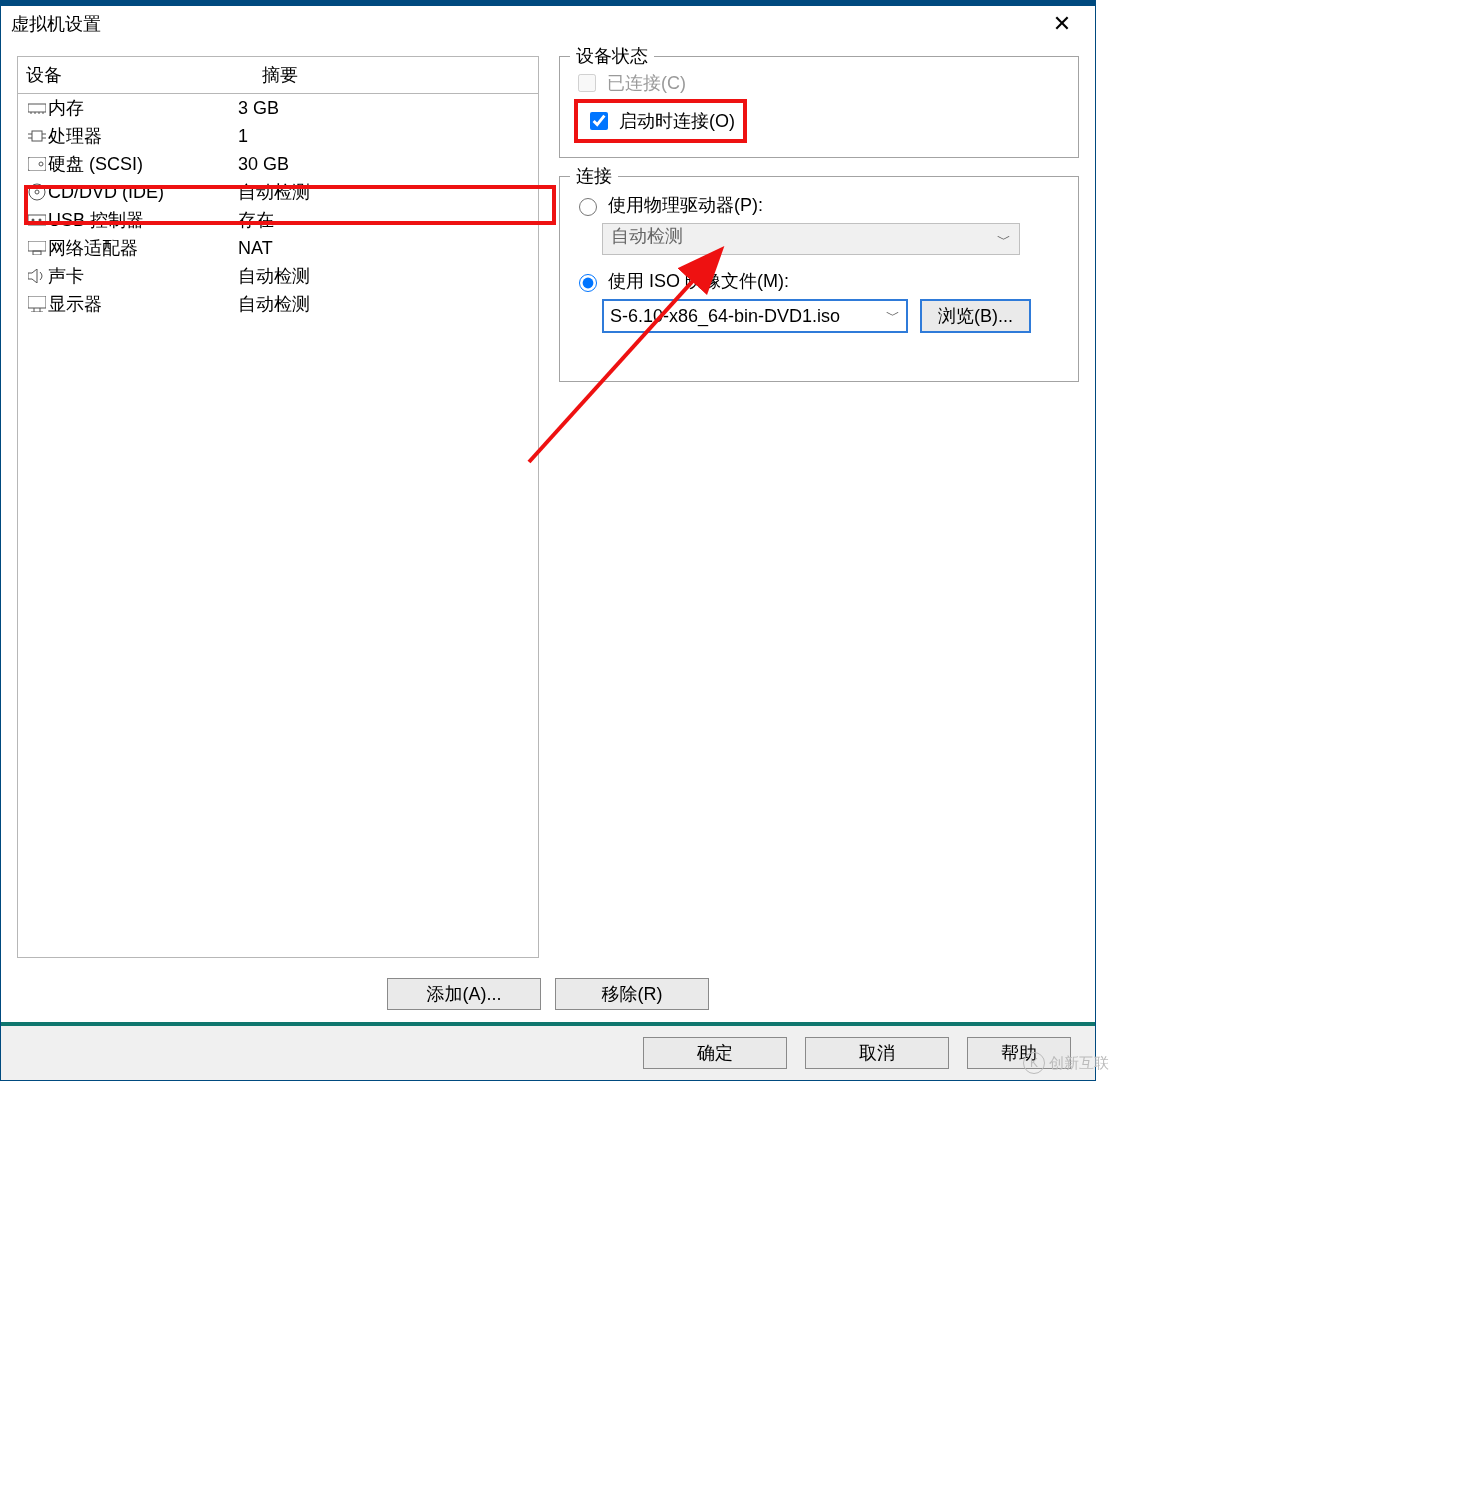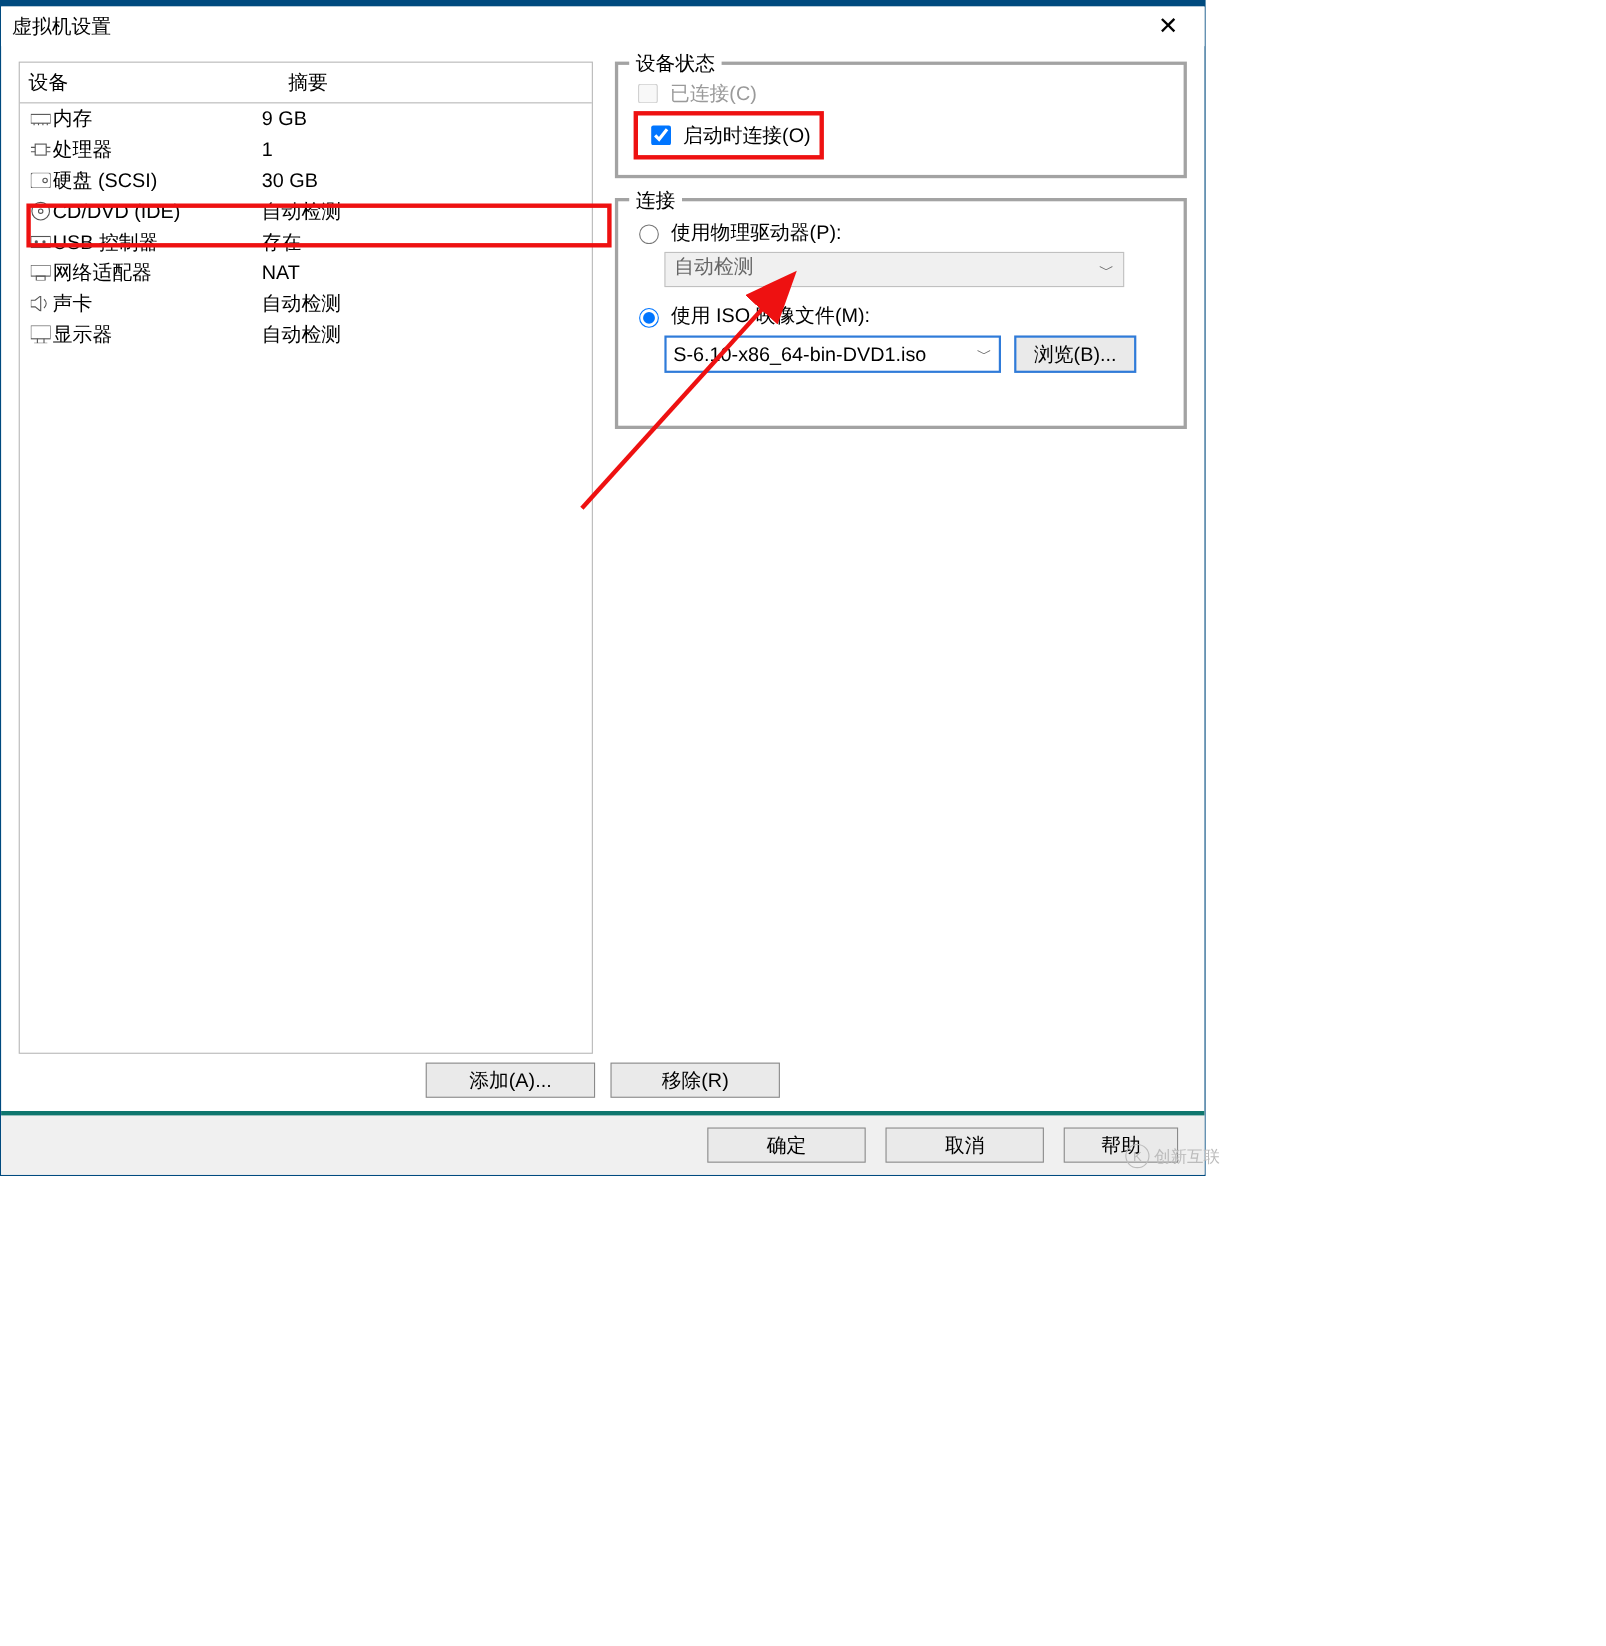--- a/index.html
+++ b/index.html
@@ -18,36 +18,36 @@
   .hdr div{padding:6px 8px;font-size:18px}
   .hdr .c1{width:220px}
   .rows{}
   .row{display:flex;align-items:center;height:28px;padding:0 8px}
   .row .ic{width:22px;display:flex;align-items:center;justify-content:center;color:#555}
   .row .nm{width:190px}
   .row .sm{flex:1}
   
   .hlrow{position:absolute;left:6px;top:128px;width:524px;height:32px;border:4px solid #e11;pointer-events:none}
   
-  .fs{border:3px solid #a3a3a3;padding:10px 14px 14px;margin-bottom:18px;position:relative}
+  .fs{border:1px solid #a3a3a3;padding:10px 14px 14px;margin-bottom:18px;position:relative}
   .fs .lg{position:absolute;top:-13px;left:10px;background:#fff;padding:0 6px}
   .chk{display:flex;align-items:center;gap:8px;margin:4px 0}
   .chk input{width:18px;height:18px}
   .chk.disabled{color:#9a9a9a}
   .redbox2{border:4px solid #e11;display:inline-block;padding:2px 8px}
   .rad{display:flex;align-items:center;gap:8px;margin:6px 0}
   .rad input{width:18px;height:18px}
   .sel{display:block;margin:6px 0 14px 28px;width:400px;height:30px;border:1px solid #c0c0c0;background:#f0f0f0;color:#666;padding:0 8px;position:relative}
   .sel .arrow{position:absolute;right:8px;top:7px;color:#666;font-size:14px}
   .isorow{display:flex;gap:12px;margin-left:28px;align-items:center}
   .combo{width:290px;height:30px;border:2px solid #2f7bd9;display:flex;align-items:center;padding:0 6px;justify-content:space-between}
   .combo .arrow{color:#666;font-size:14px}
   .btn{border:1px solid #8a8a8a;background:#eaeaea;height:30px;padding:0 16px;cursor:pointer;display:flex;align-items:center}
   .btn.blue{border:2px solid #2f7bd9}
-  .btnrow{display:flex;gap:14px;justify-content:center;margin-top:8px;margin-bottom:8px}
+  .btnrow{display:flex;gap:14px;justify-content:center;margin-top:20px;margin-bottom:8px}
   .advrow{display:flex;justify-content:flex-end;margin-top:52px}
   .footer{height:54px;background:#f0f0f0;display:flex;justify-content:flex-end;align-items:center;gap:18px;padding:0 24px;border-top:4px solid #0f766e}
   .footer .btn{min-width:110px;justify-content:center}
   svg{display:block}
   .watermark{position:absolute;right:-14px;bottom:6px;color:#bbb;font-size:15px;display:flex;align-items:center;gap:4px}
   .watermark .circ{width:20px;height:20px;border:1px solid #bbb;border-radius:50%;display:flex;align-items:center;justify-content:center;font-size:12px}
 </style>
 </head>
 <body>
 
@@ -70,21 +70,21 @@
             <span class="ic">
                 <svg width="18" height="12">
                   <rect x="0" y="2" width="18" height="8" fill="none" stroke="#555"></rect>
                   <line x1="3" y1="10" x2="3" y2="12" stroke="#555"></line>
                   <line x1="7" y1="10" x2="7" y2="12" stroke="#555"></line>
                   <line x1="11" y1="10" x2="11" y2="12" stroke="#555"></line>
                   <line x1="15" y1="10" x2="15" y2="12" stroke="#555"></line>
                 </svg>
               </span>
             <span class="nm">内存</span>
-            <span class="sm">9 GB</span>
+            <span class="sm">3 GB</span>
           </div>
           <div class="row">
             <span class="ic">
                 <svg width="18" height="18">
                   <rect x="4" y="4" width="10" height="10" fill="none" stroke="#555"></rect>
                   <line x1="0" y1="7" x2="4" y2="7" stroke="#555"></line>
                   <line x1="0" y1="11" x2="4" y2="11" stroke="#555"></line>
                   <line x1="14" y1="7" x2="18" y2="7" stroke="#555"></line>
                   <line x1="14" y1="11" x2="18" y2="11" stroke="#555"></line>
                 </svg>

